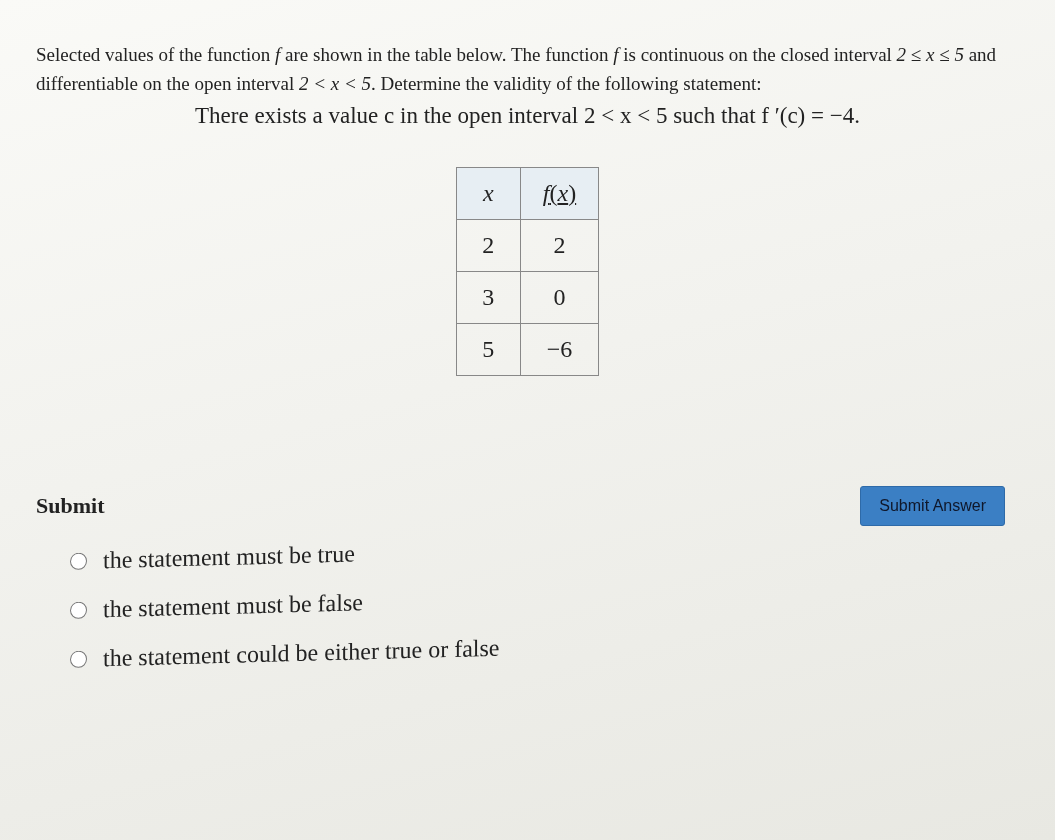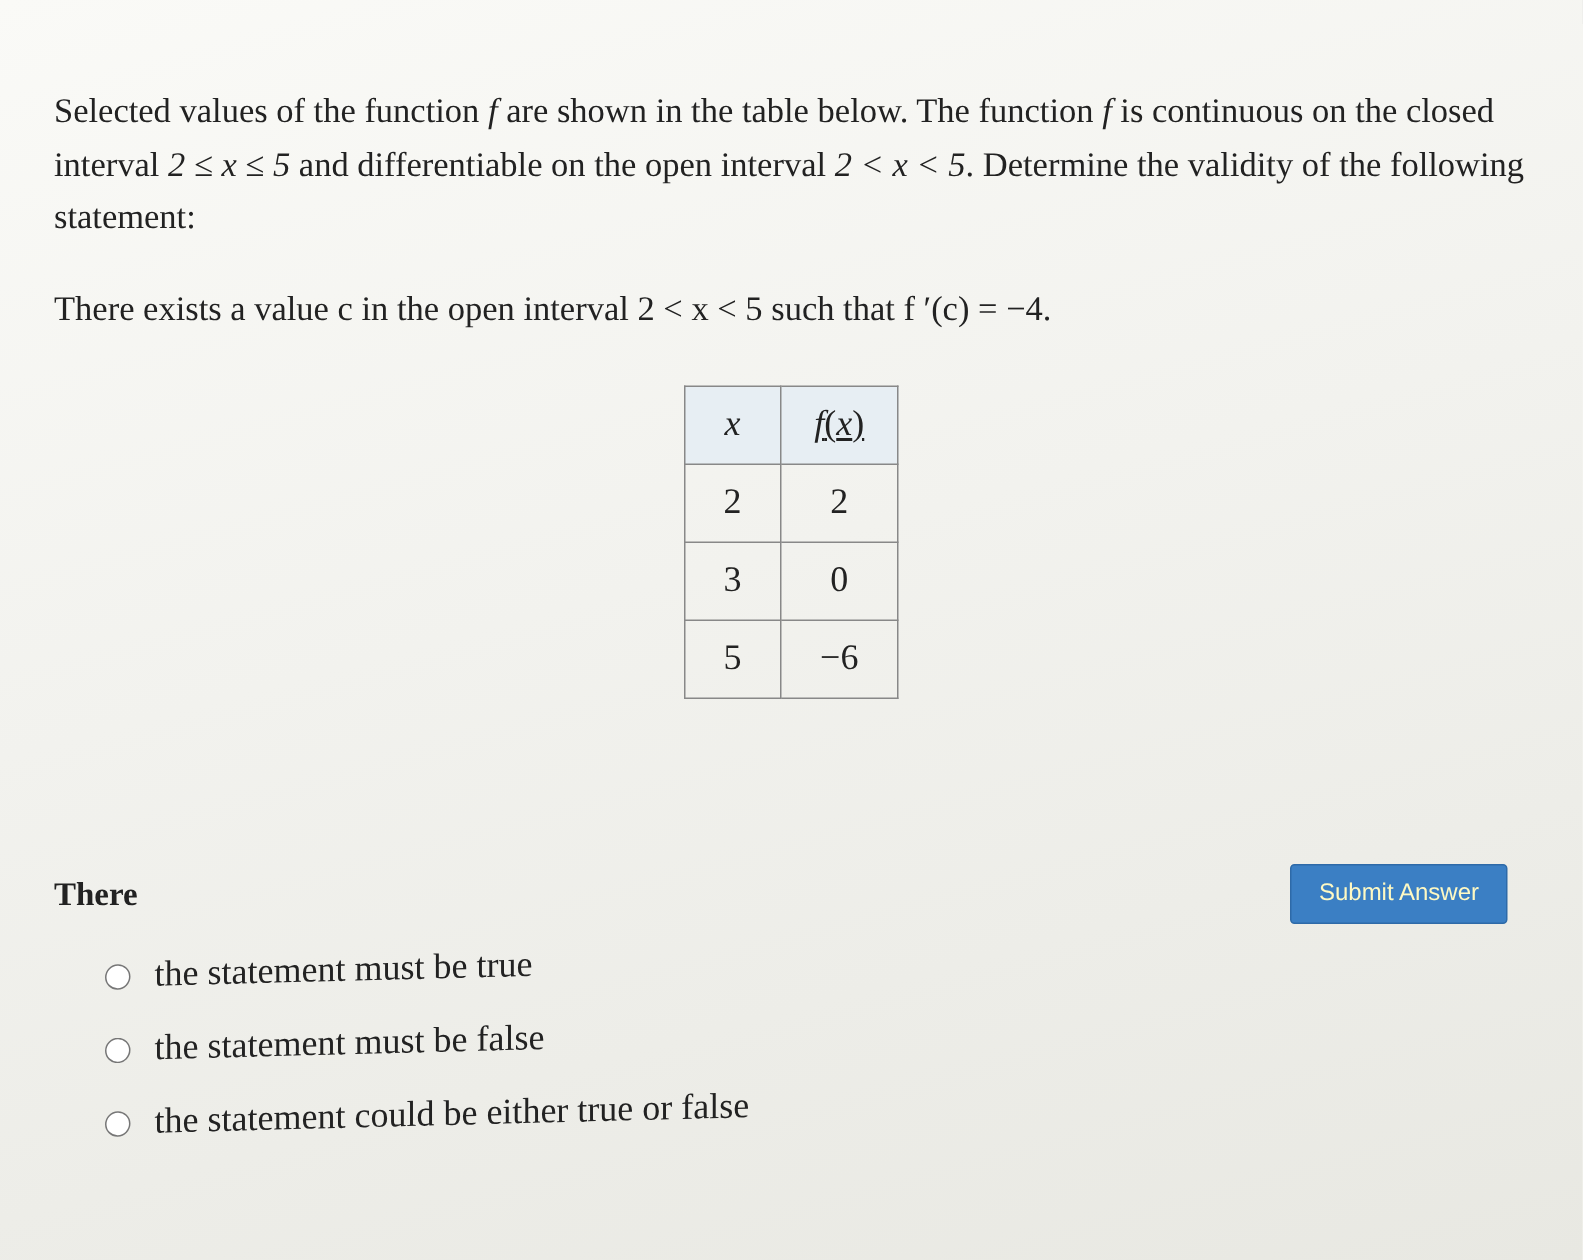--- a/index.html
+++ b/index.html
@@ -25,29 +25,29 @@
       display: flex;
       justify-content: flex-end;
       align-items: center;
       padding-right: 12px;
       font-family: Arial, sans-serif;
       font-size: 10px;
       color: #666;
       gap: 4px;
     }
     .question-text {
-      font-size: 23px;
+      font-size: 19px;
       line-height: 1.55;
-      margin-top: 28px;
+      margin-top: 12px;
     }
     .question-text .math-i { font-style: italic; font-family: 'Times New Roman', serif; }
     .stmt {
       font-size: 23px;
       line-height: 1.5;
-      margin-top: 26px;
+      text-align: center;
     }
     .table-wrap {
       display: flex;
       justify-content: center;
       margin-top: 34px;
     }
     table.data {
       border-collapse: collapse;
       font-size: 24px;
       font-family: 'Times New Roman', serif;
@@ -71,21 +71,21 @@
       align-items: center;
       margin-top: 110px;
       padding-right: 14px;
     }
     .answer-label {
       font-size: 22px;
       font-weight: bold;
     }
     .submit-btn {
       background: #3b7fc4;
-      color: #fef9c3;
+      color: #0f172a;
       border: 1px solid #2e6aa8;
       padding: 10px 18px;
       font-family: Arial, sans-serif;
       font-size: 16px;
       cursor: pointer;
       border-radius: 3px;
     }
     .options {
       margin-top: 22px;
       padding-left: 34px;
@@ -147,21 +147,21 @@
       </tr>
       <tr>
         <td>5</td>
         <td>−6</td>
       </tr>
     </tbody>
       </table>
   </div>
 
   <div class="answer-row">
-    <div class="answer-label">There</div>
+    <div class="answer-label">Submit</div>
     <button class="submit-btn">Submit Answer</button>
   </div>
 
   <div class="options">
     <div class="option">
       <input type="radio" name="ans" id="opt0" style="">
       <label for="opt0">the statement must be true</label>
     </div>
     <div class="option">
       <input type="radio" name="ans" id="opt1" style="">

